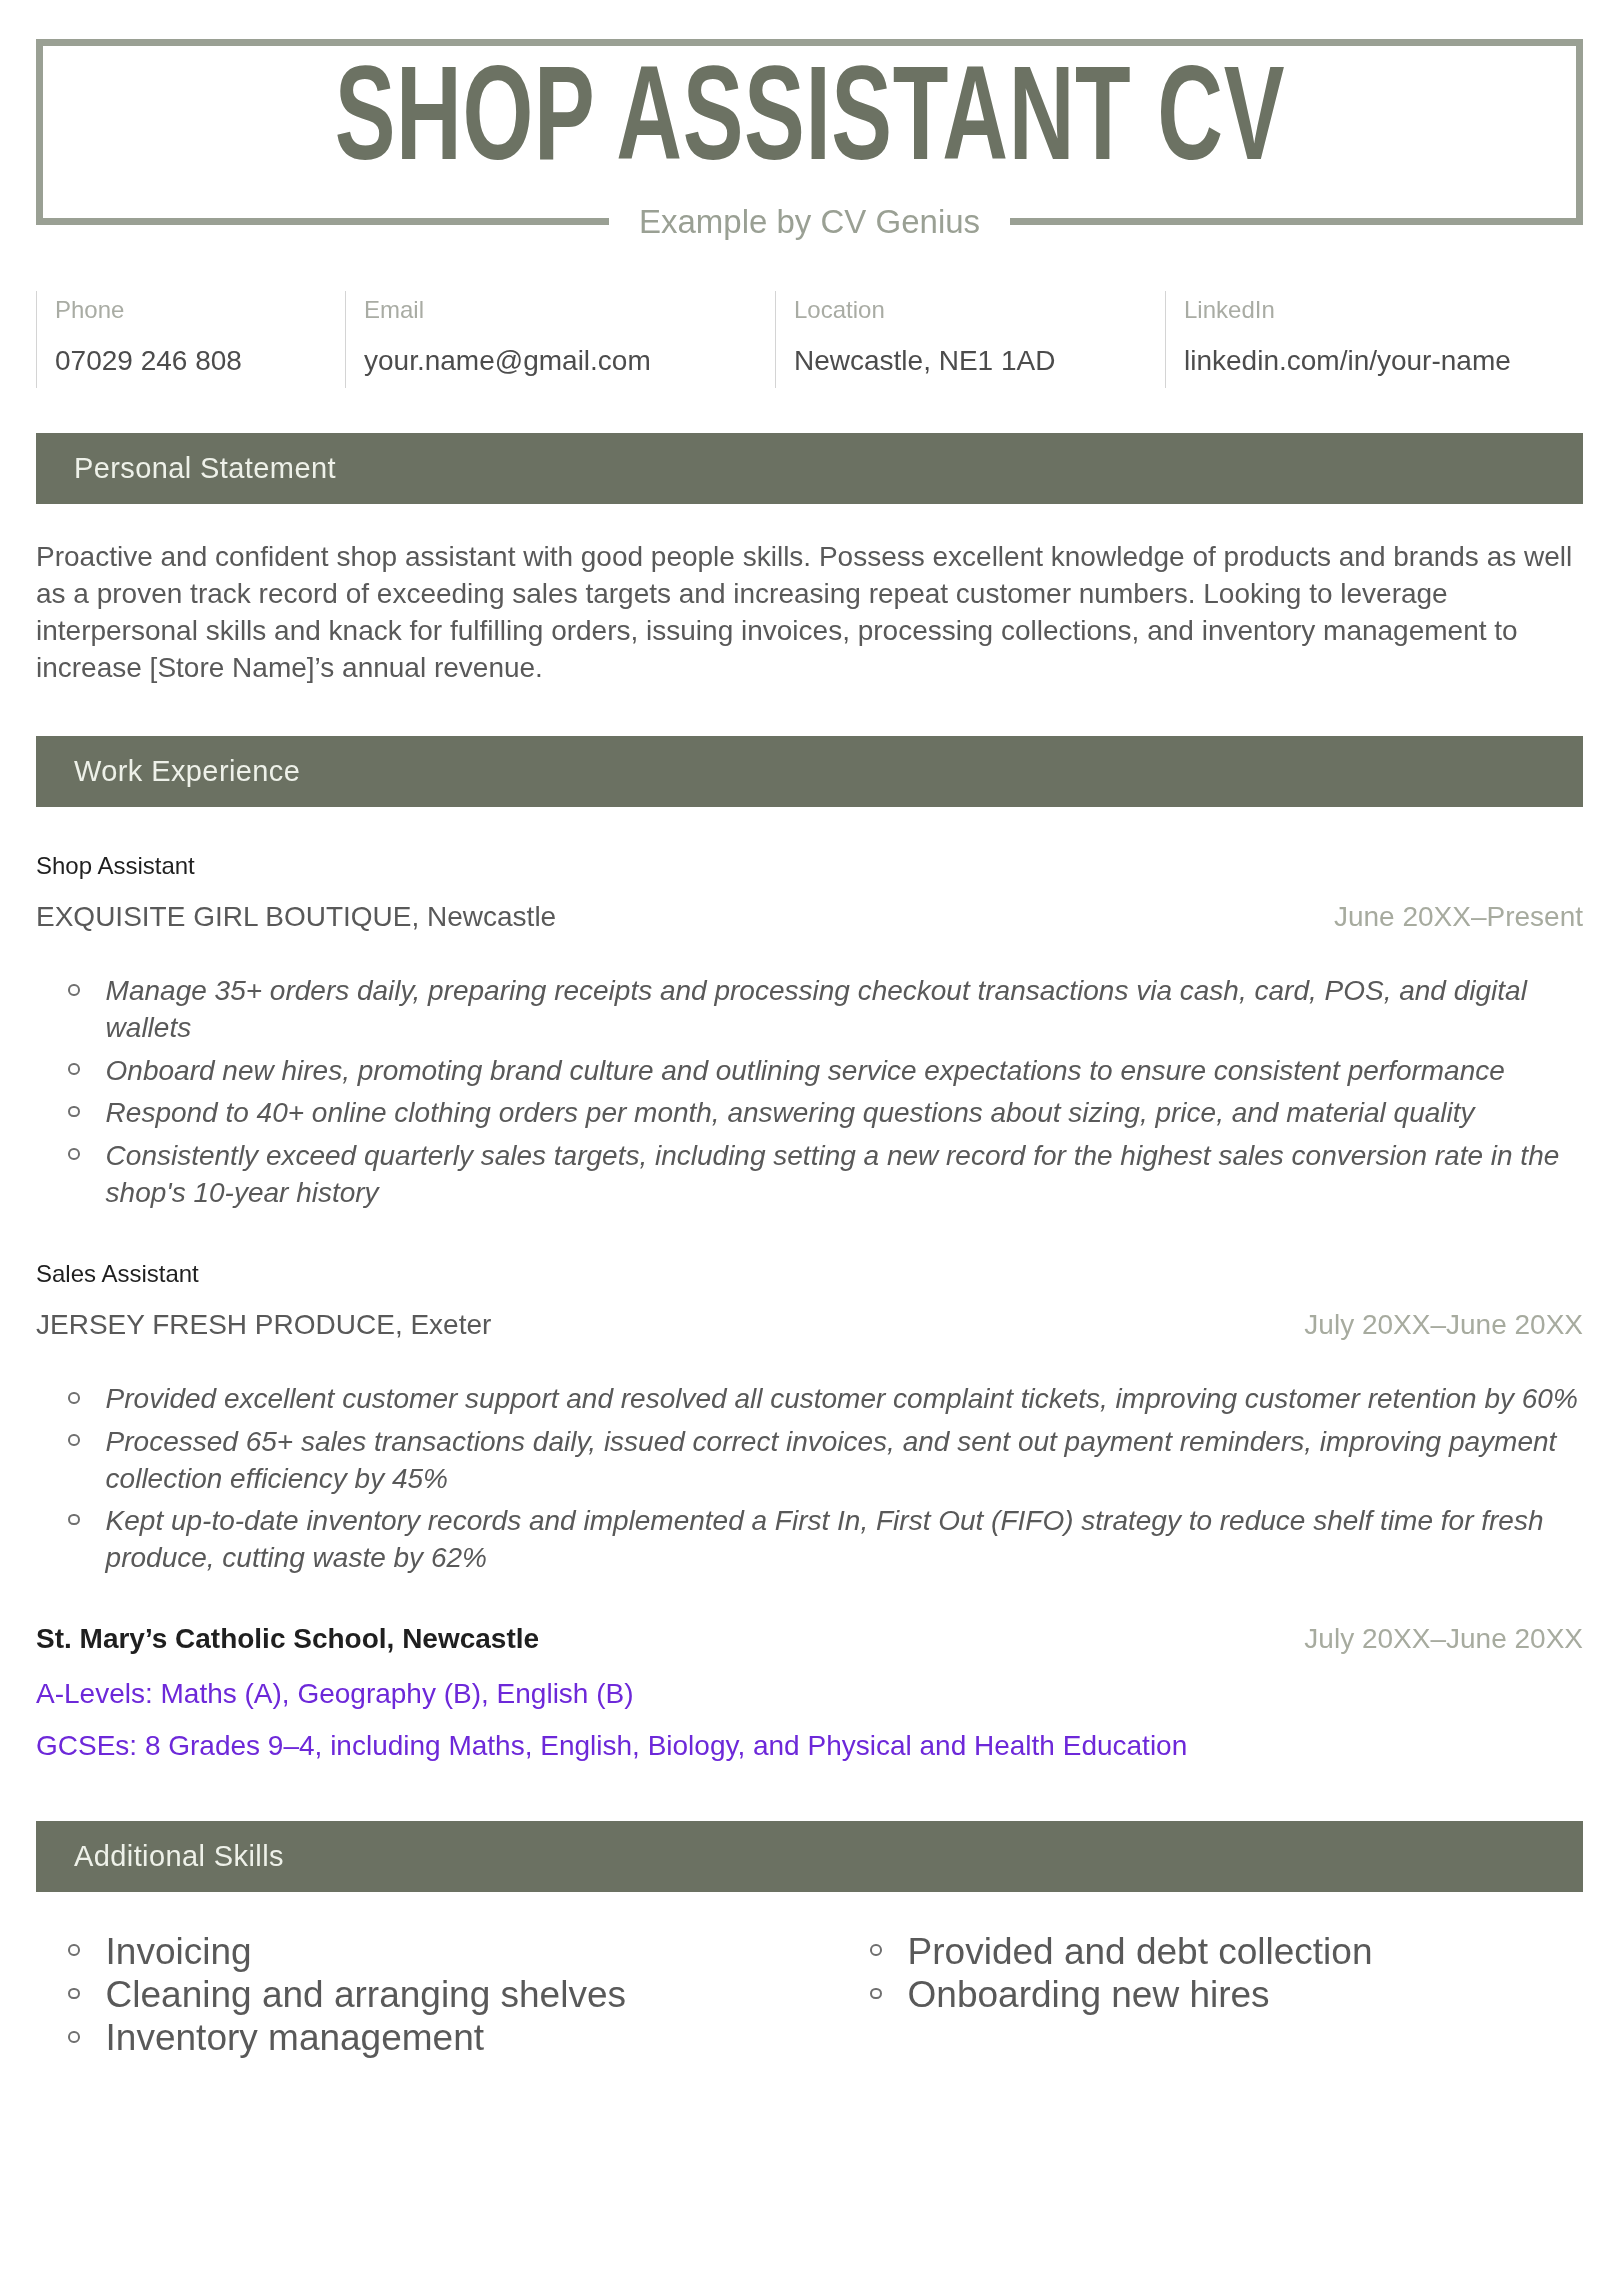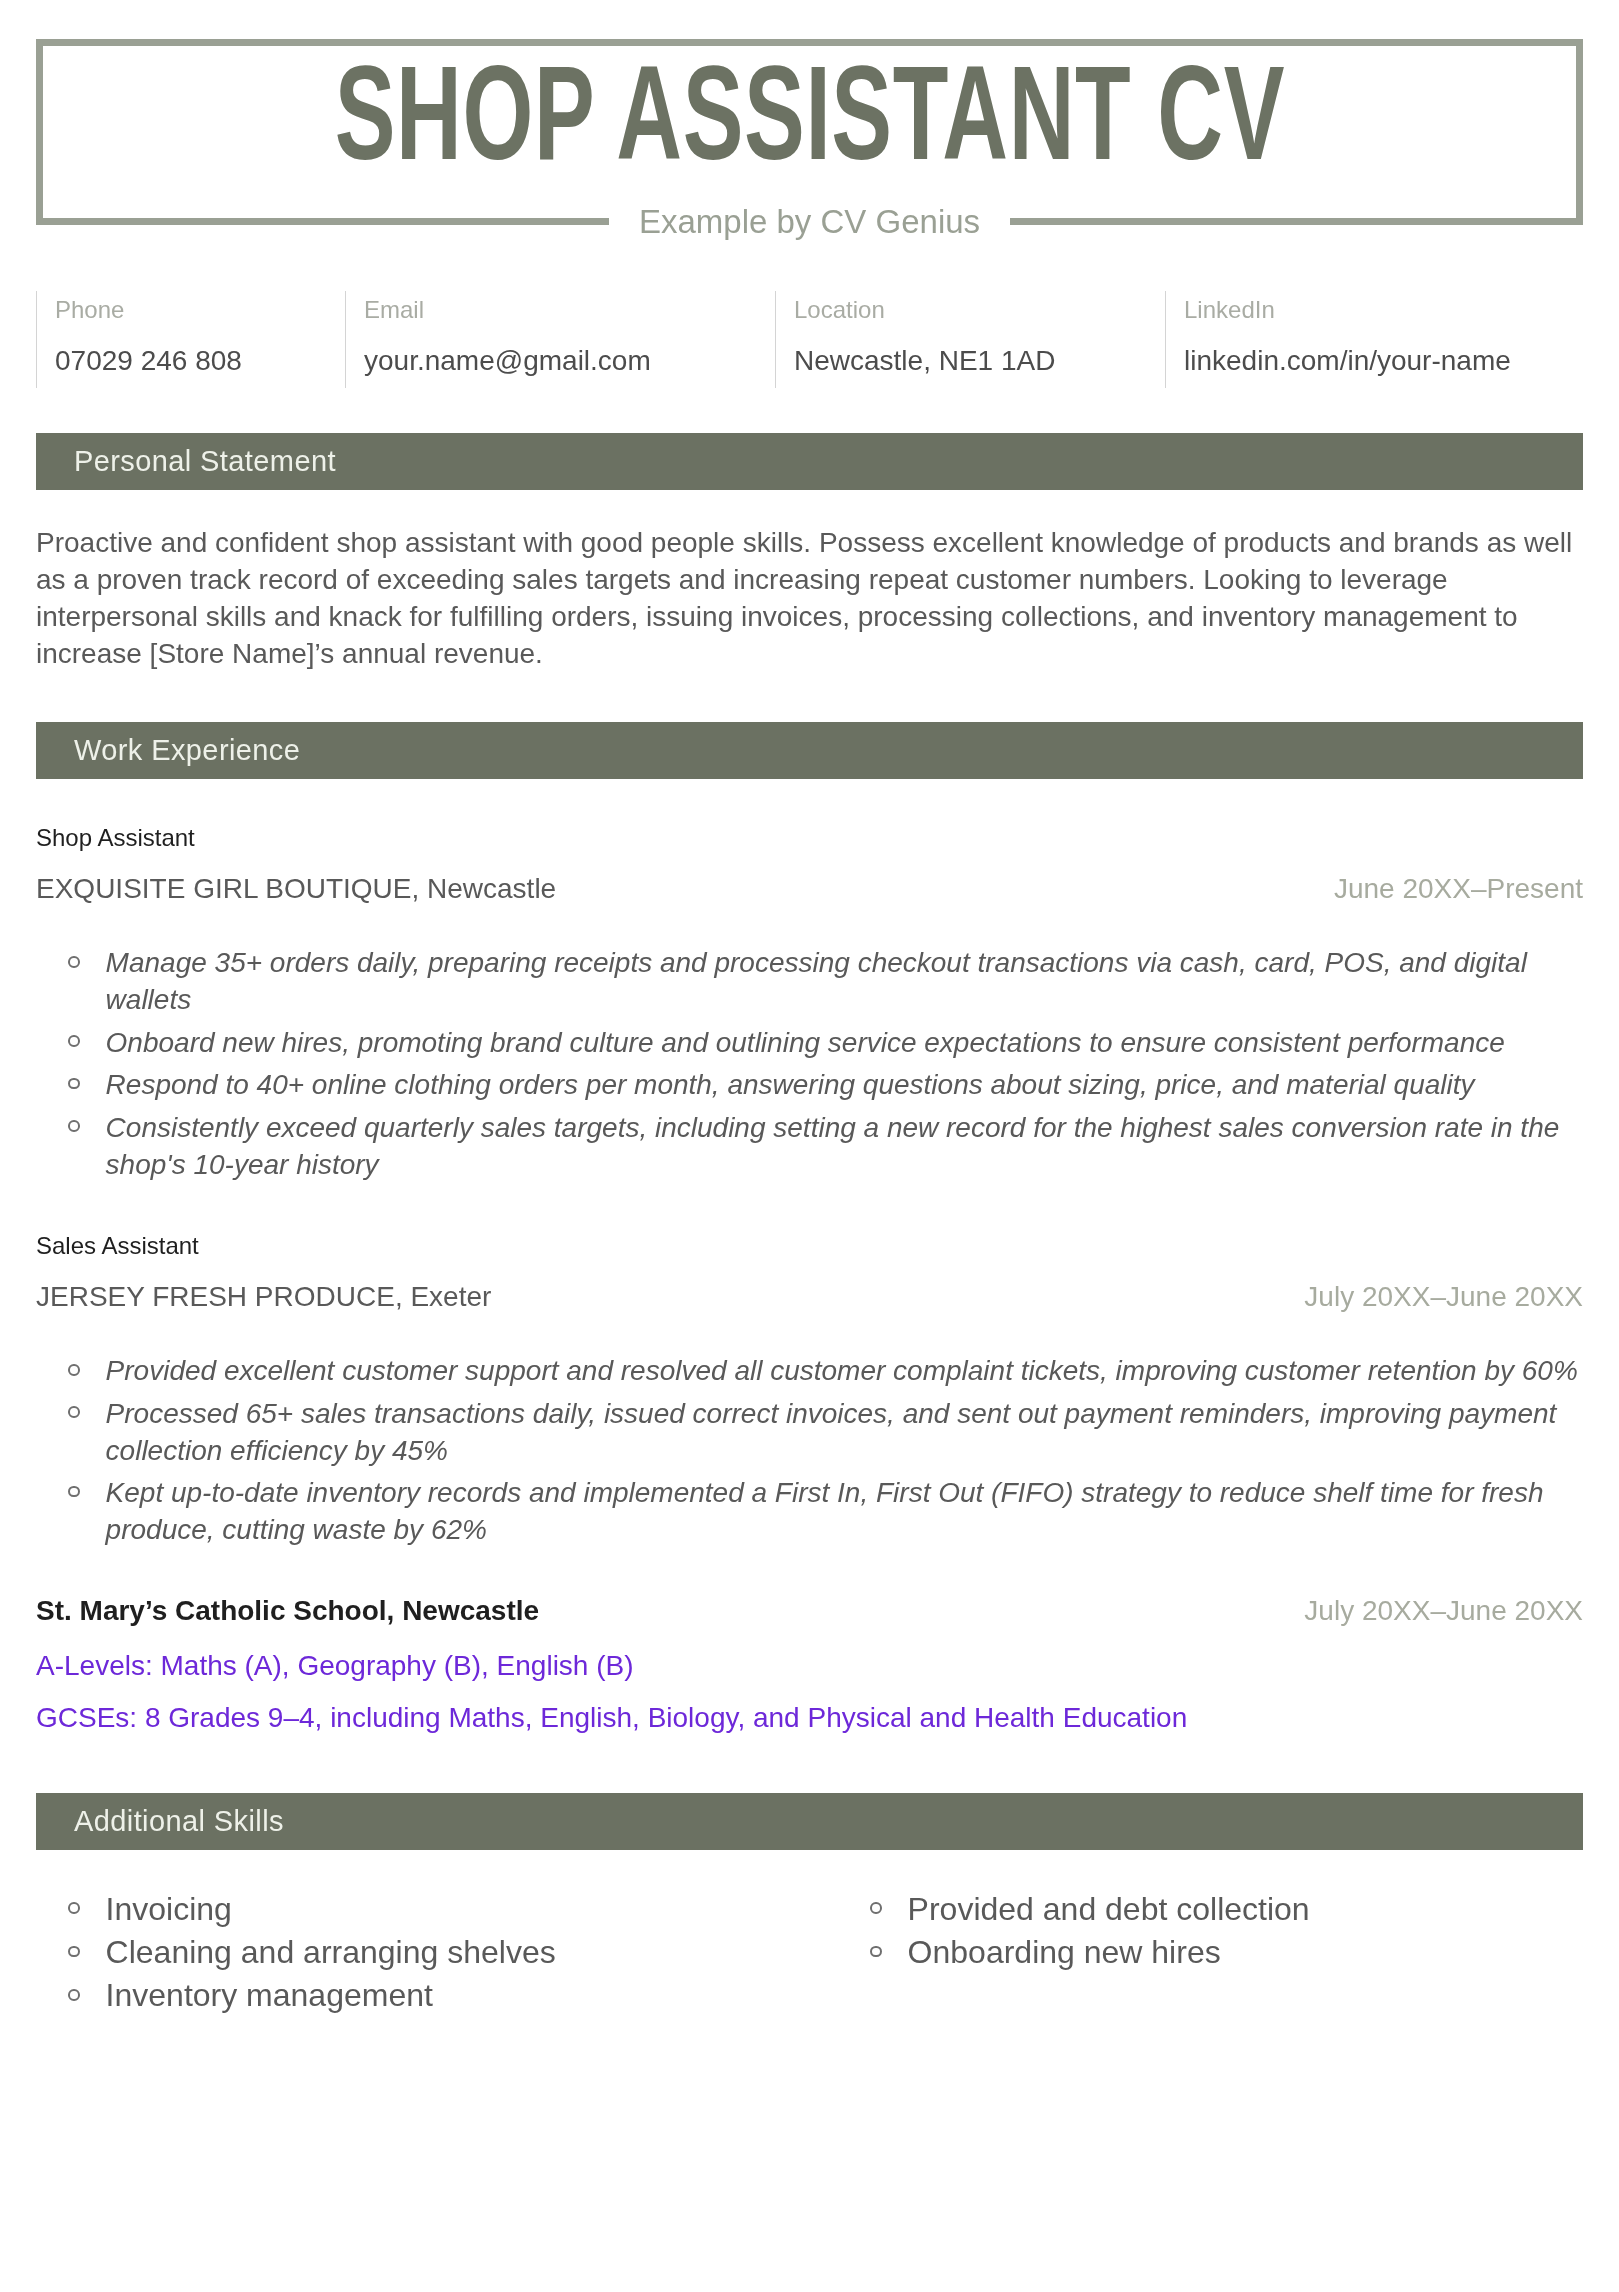--- a/index.html
+++ b/index.html
@@ -61,21 +61,21 @@
   }
   .contact .col.c0{width:309px;}
   .contact .col.c1{width:430px;}
   .contact .col.c2{width:390px;}
   .contact .col.c3{flex:1;}
   .contact .label{font-size:24px;color:var(--label-gray);line-height:29px;}
   .contact .value{font-size:28px;color:var(--value-gray);line-height:32px;margin-top:21.5px;}
 
   
   .section-bar{
-    height:57px;background:var(--accent);
+    height:71px;background:var(--accent);
     display:flex;align-items:center;
     padding-left:38px;
     font-size:29px;color:var(--accent-text);
     letter-spacing:0.4px;
   }
   .bar-ps{margin-top:45px;}
   .bar-we{margin-top:50px;}
   .bar-ed{margin-top:36px;}
   .bar-as{margin-top:59px;}
 
@@ -108,21 +108,21 @@
 
   .skills{margin-top:41px;display:flex;}
   .skills .colL{width:802px;}
   .skills .colR{flex:1;}
   .skill{display:flex;margin-bottom:6.3px;}
   .skill .dot{
     flex:0 0 auto;width:11.6px;height:11.6px;
     border:2.2px solid #6F6F6F;border-radius:50%;
     margin:11.6px 0 0 32px;
   }
-  .skill .txt{margin-left:26px;font-size:32px;line-height:37px;color:var(--body-text);}
+  .skill .txt{margin-left:26px;font-size:37px;line-height:37px;color:var(--body-text);}
 </style>
 </head>
 <body>
 
 <div class="page">
 
   <div class="header-box">
     <div class="cv-title">SHOP ASSISTANT CV</div>
   </div>
   <div class="tagline">

